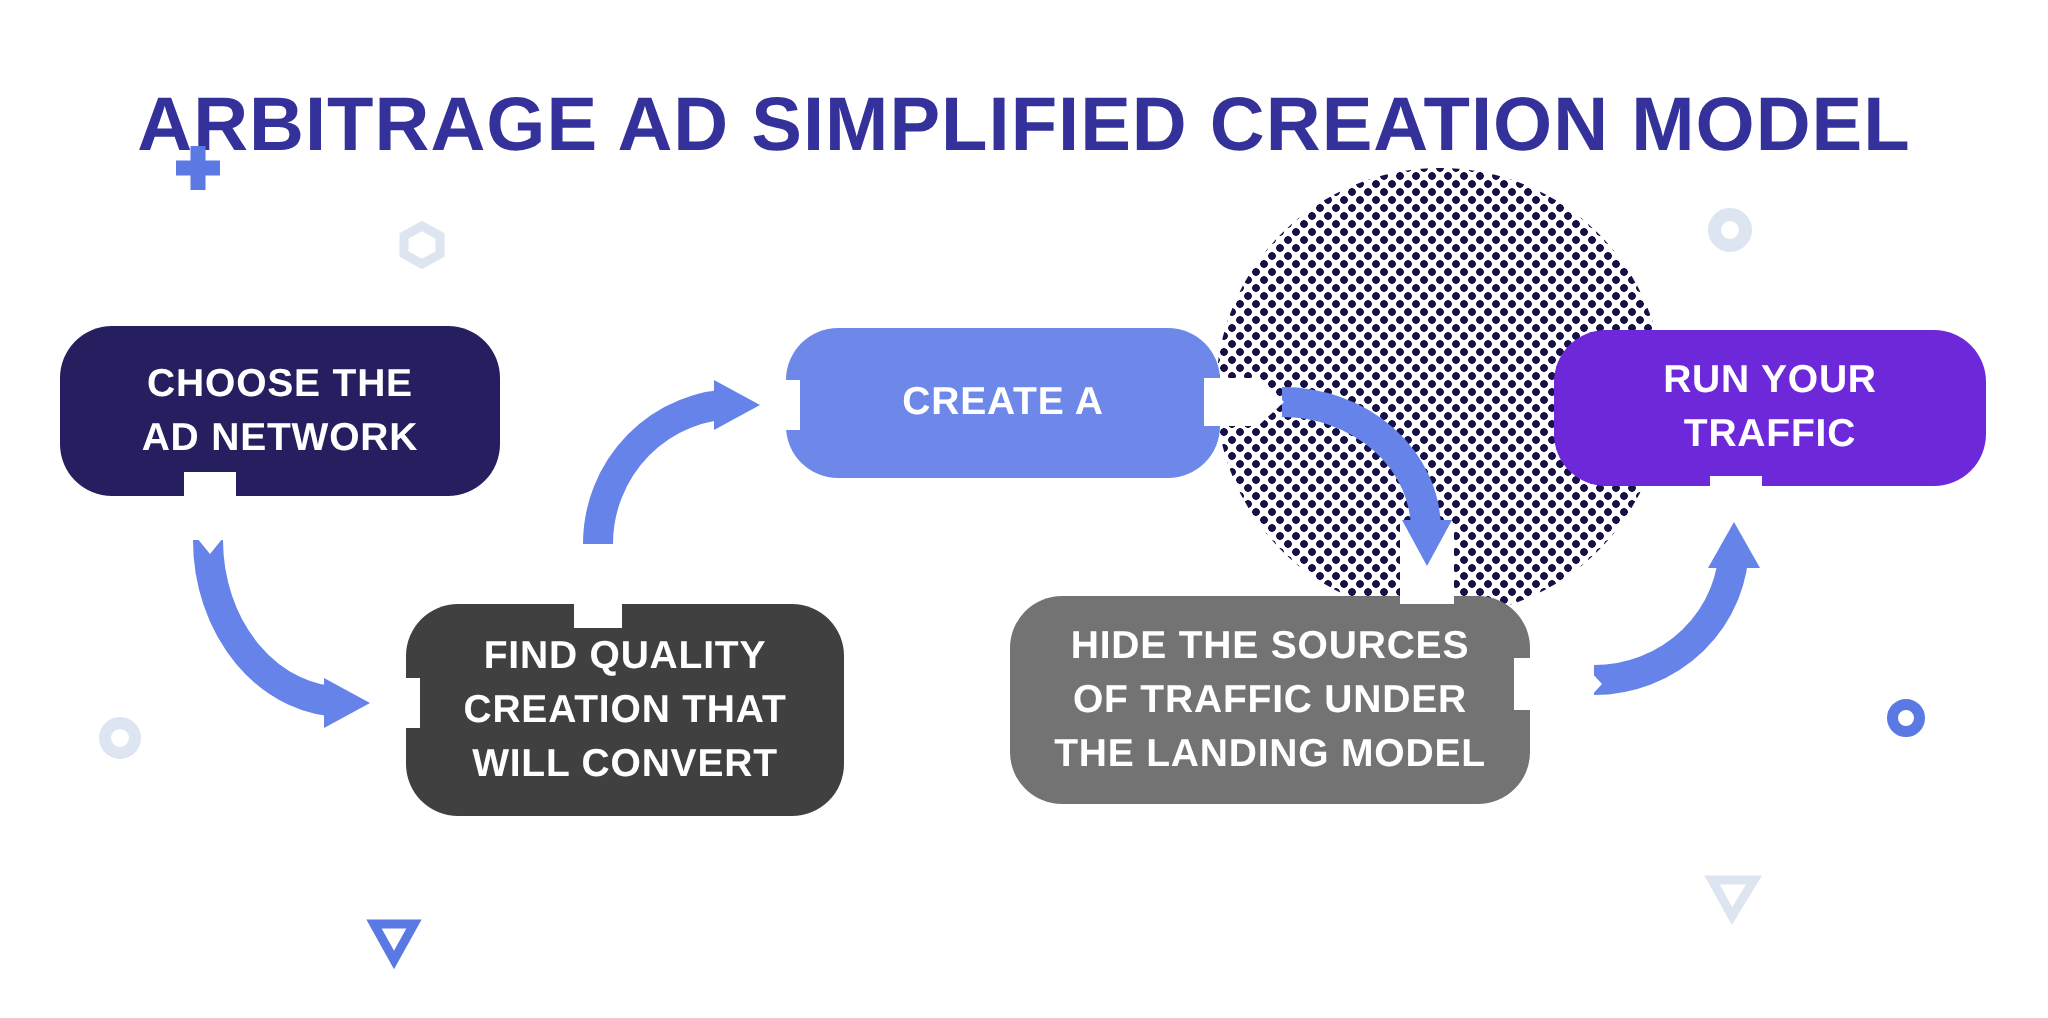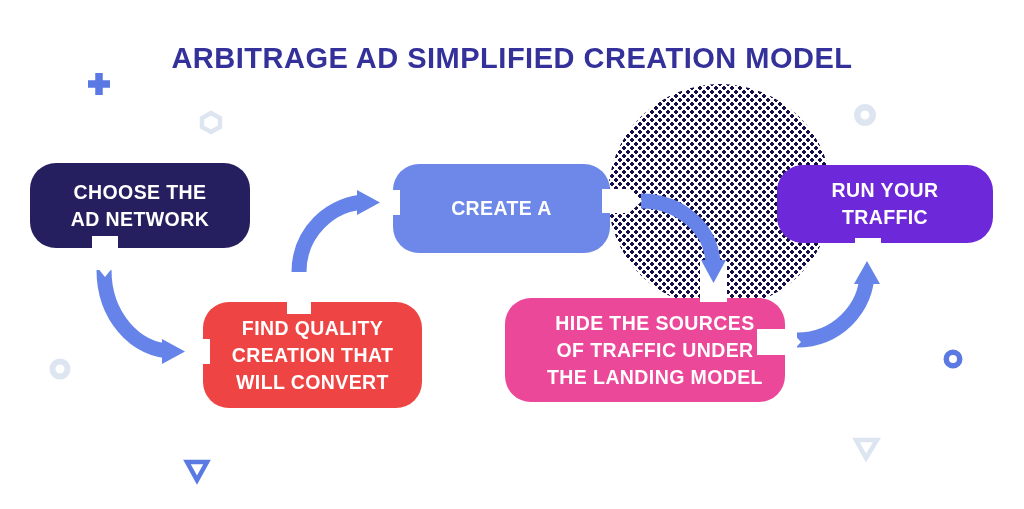--- a/index.html
+++ b/index.html
@@ -10,21 +10,21 @@
   .canvas{
     position:relative;
     width:1024px;height:509px;
     background:var(--background,#fff);
     overflow:hidden;
   }
   .title{
     position:absolute;
     left:0;top:42px;width:100%;
     text-align:center;
-    font-size:29px;
+    font-size:38px;
     font-weight:bold;
     letter-spacing:0.5px;
     color:var(--title,#34319b);
     white-space:nowrap;
   }
   .dotted-circle{
     position:absolute;
     left:608px;top:84px;
     width:224px;height:224px;
     border-radius:50%;
@@ -50,21 +50,21 @@
     font-weight:bold;
     font-size:19.5px;
     line-height:27px;
     letter-spacing:0.4px;
     text-align:center;
     white-space:nowrap;
   }
   .step .line:empty{display:none;}
   .step1{left:30px;top:163px;width:220px;height:85px;}
   .step2{left:203px;top:302px;width:219px;height:106px;}
-  .step3{left:393px;top:164px;width:217px;height:89px;}
+  .step3{left:393px;top:164px;width:217px;height:75px;}
   .step4{left:505px;top:298px;width:260px;height:104px;}
   .step5{left:777px;top:165px;width:216px;height:78px;}
   .overlay{
     position:absolute;left:0;top:0;width:1024px;height:509px;
     z-index:3;pointer-events:none;
   }
   .arc{fill:none;stroke:var(--arrow,#6583e8);stroke-width:15;}
   .tab{fill:#ffffff;}
   .head{fill:var(--arrow,#6583e8);}
   .deco-blue-stroke{stroke:var(--deco_blue,#5b79e3);fill:none;}
@@ -78,32 +78,32 @@
   <div class="title">ARBITRAGE AD SIMPLIFIED CREATION MODEL</div>
 
   <div class="dotted-circle"></div>
 
   <div class="step step1" style="background-color: rgb(37, 31, 96);">
     <span class="line">CHOOSE THE</span>
     <span class="line">AD NETWORK</span>
 
   </div>
 
-  <div class="step step2" style="background-color: #ef4444;">
+  <div class="step step2" style="background-color: #404040;">
     <span class="line">FIND QUALITY</span>
     <span class="line">CREATION THAT</span>
     <span class="line">WILL CONVERT</span>
   </div>
 
   <div class="step step3" style="background-color: rgb(109, 136, 232);">
     <span class="line">CREATE A</span>
 
   </div>
 
-  <div class="step step4" style="background-color: #ec4899; padding-left: 20px;">
+  <div class="step step4" style="background-color: #737373;">
     <span class="line">HIDE THE SOURCES</span>
     <span class="line">OF TRAFFIC UNDER</span>
     <span class="line">THE LANDING MODEL</span>
   </div>
 
   <div class="step step5" style="background-color: #6d28d9;">
     <span class="line">RUN YOUR</span>
     <span class="line">TRAFFIC</span>
 
   </div>

